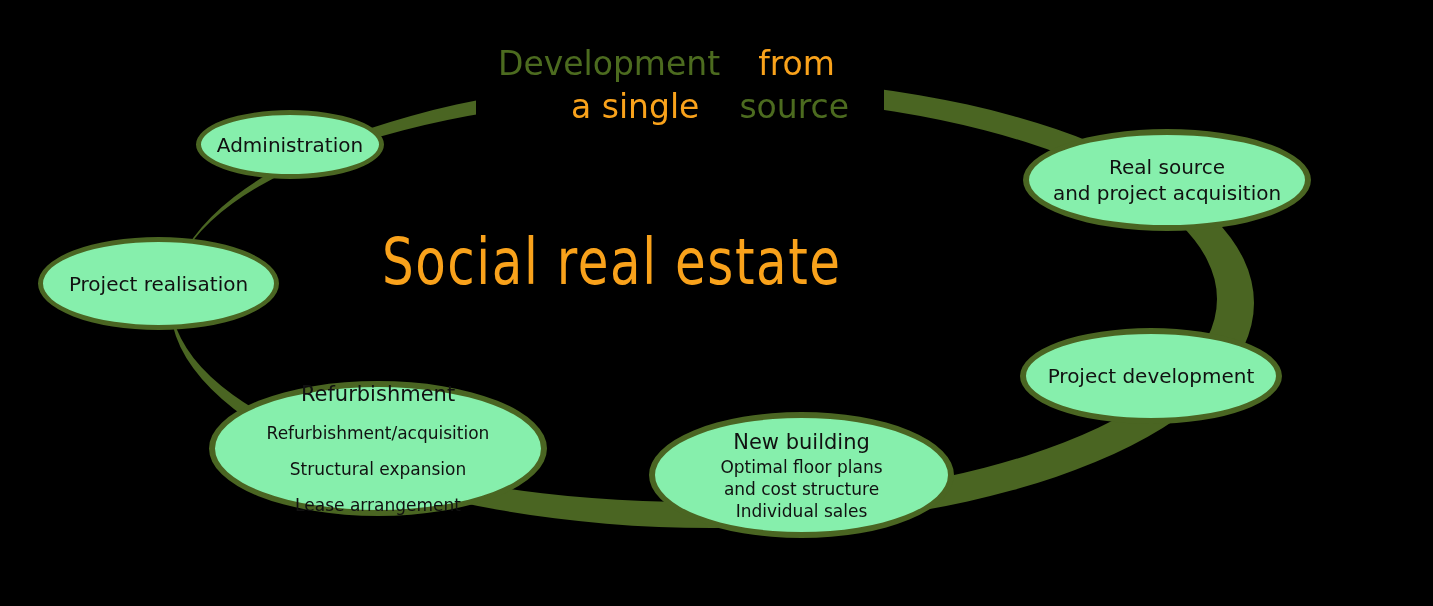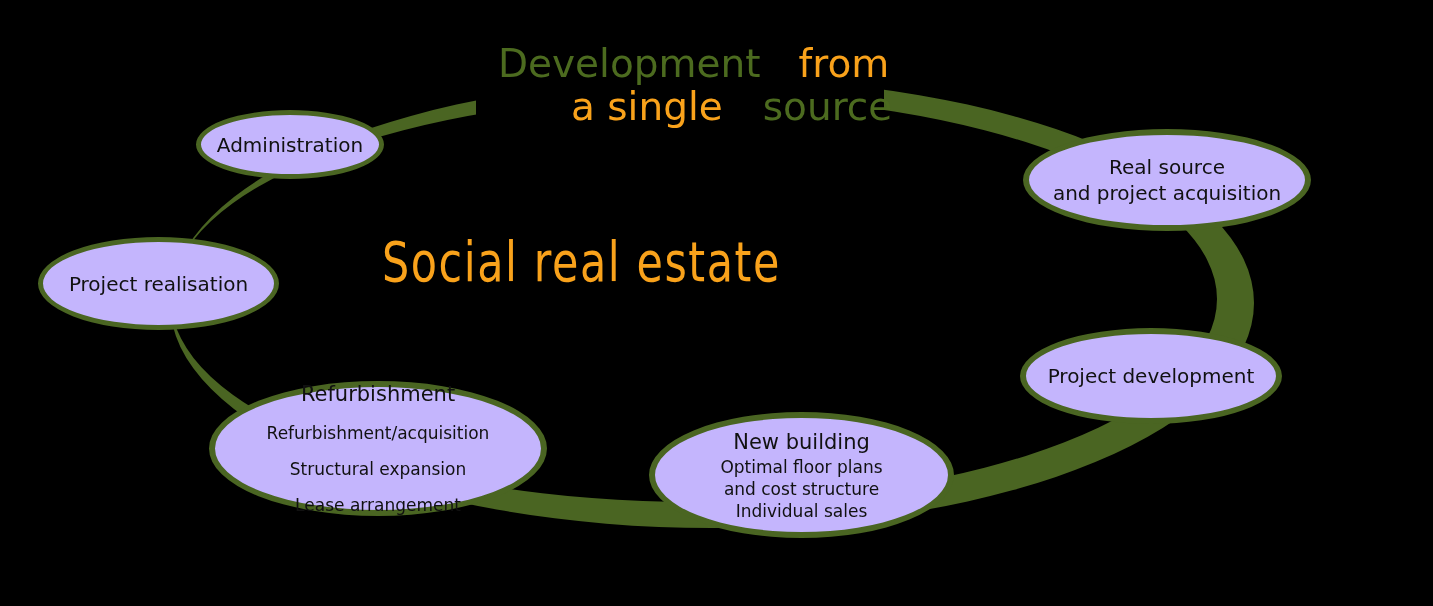--- a/index.html
+++ b/index.html
@@ -17,53 +17,53 @@
   }
   .ring-svg {
     position: absolute;
     left: 0;
     top: 0;
   }
   
   .node {
     position: absolute;
     box-sizing: border-box;
-    background: #c4b5fd;
+    background: #86efac;
     border: 6px solid #4A6522;
     border-radius: 50%;
     display: flex;
     flex-direction: column;
     justify-content: center;
     align-items: center;
     color: #111111;
   }
   .node .t  { font-size: 20px; line-height: 26px; white-space: nowrap; }
   .node .tb { font-size: 21px; line-height: 27px; white-space: nowrap; }
   .node .s  { font-size: 17px; line-height: 22px; white-space: nowrap; }
   .thin { border-width: 5px; }
 
   
   .hdr-line {
     position: absolute;
-    font-size: 39px;
+    font-size: 33px;
     line-height: 40px;
     white-space: nowrap;
   }
   .green  { color: #4C6B1F; }
   .orange { color: #F9A21B; }
   .gap-from   { margin-left: 38px; }
   .gap-source { margin-left: 40px; }
 
   
   .center-title {
     position: absolute;
     left: 382px;
     top: 230px;
     color: #F9A21B;
-    font-size: 55px;
+    font-size: 64px;
     line-height: 64px;
     letter-spacing: 2px;
     white-space: nowrap;
     text-align: center;
   }
   .center-title span {
     display: inline-block;
     transform: scaleX(0.78);
     transform-origin: left center;
   }

